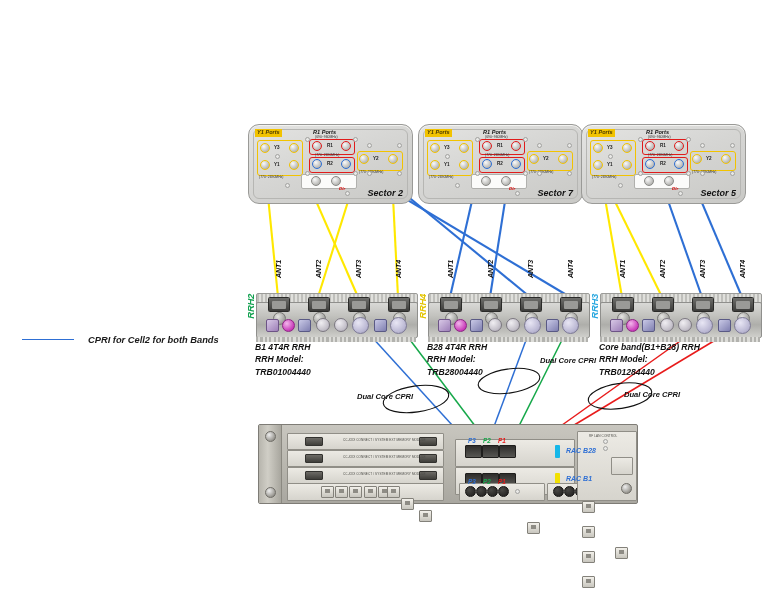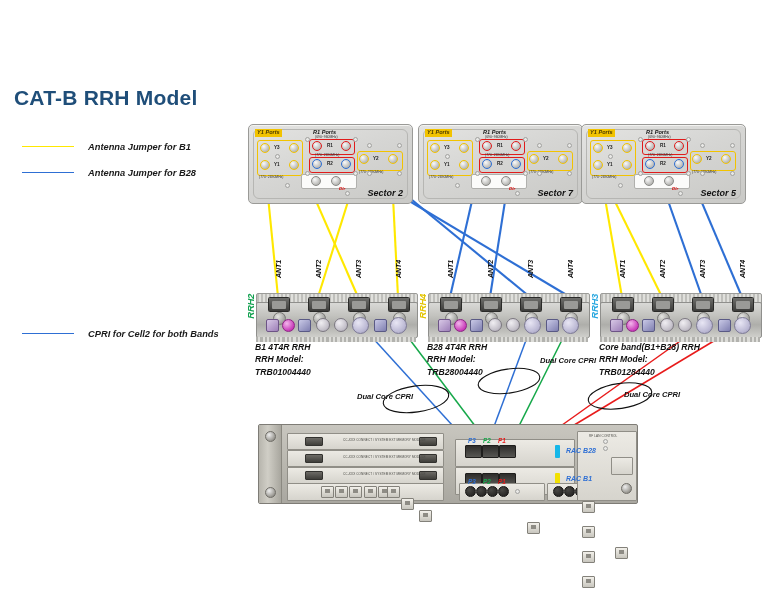--- a/index.html
+++ b/index.html
@@ -13,21 +13,21 @@
   .title{position:absolute;left:14px;top:86px;font-size:21px;font-weight:bold;
          color:#1F4E79;letter-spacing:.2px;z-index:20;}
 
   .legend{position:absolute;z-index:20;}
   .lg-row{display:flex;align-items:center;height:17px;}
   .lg-line{width:52px;height:0;border-top:1.6px solid #000;margin-left:22px;}
   .lg-txt{margin-left:14px;font-size:9.3px;font-style:italic;font-weight:bold;
           color:#1a1a1a;white-space:nowrap;}
 
   
-  .ant{position:absolute;width:163px;height:78px;border-radius:5px;z-index:10;
+  .ant{position:absolute;width:163px;height:78px;border-radius:11px;z-index:10;
        background:linear-gradient(160deg,#e4e4e2 0%,#d6d6d4 45%,#c9c9c6 100%);
        border:1.2px solid #9a9a97;box-shadow:inset 0 1px 0 #f3f3f1;}
   .ant .inner{position:absolute;left:4px;top:4px;right:4px;bottom:4px;
        border:1px solid #b6b6b3;border-radius:6px;}
   .ant .sect{position:absolute;right:9px;bottom:5px;font-size:9px;font-style:italic;
        font-weight:bold;color:#111;}
   .plabel{position:absolute;font-size:5.6px;font-weight:bold;font-style:italic;
        color:#fff;padding:0 2px;line-height:7.5px;white-space:nowrap;}
   .plabel.y{background:#F2C300;color:#4a3b00;}
   .plabel.r{background:transparent;color:#111;}
@@ -116,35 +116,26 @@
   .plbl{position:absolute;font-size:6.4px;font-weight:bold;font-style:italic;
        z-index:25;white-space:nowrap;}
   .dcc{position:absolute;font-size:7.6px;font-style:italic;font-weight:bold;
        color:#111;z-index:25;white-space:nowrap;}
 </style>
 </head>
 <body>
 
 <div id="stage">
 
-  <div class="title">CAT-B RRH Model</div>
 
   <div class="legend" style="left:0;top:138px;">
-    <div class="lg-row">
-      <span class="lg-line" id="lgA0" style="border-top-color: rgb(255, 232, 0);"></span>
-      <span class="lg-txt">Antenna Jumper for B1</span>
-    </div>
-    <div class="lg-row" style="margin-top:9px;">
-      <span class="lg-line" id="lgA1" style="border-top-color: rgb(46, 111, 212);"></span>
-      <span class="lg-txt">Antenna Jumper for B28</span>
-    </div>
   </div>
 
   <div class="legend" style="left:0;top:325px;">
-    <div class="lg-row" style="">
+    <div class="lg-row" style="margin-top:6px;">
       <span class="lg-line" id="lgC2" style="border-top-color: rgb(46, 111, 212);"></span>
       <span class="lg-txt">CPRI for Cell2 for both Bands</span>
     </div>
   </div>
 
   <svg class="layer" id="wires">
     <g id="g-yellow" stroke="#FFE800" stroke-width="2.1" fill="none">
         <line x1="263" y1="146" x2="278" y2="297"></line>
         <line x1="292" y1="146" x2="358" y2="297"></line>
         <line x1="362" y1="157" x2="318" y2="297"></line>

